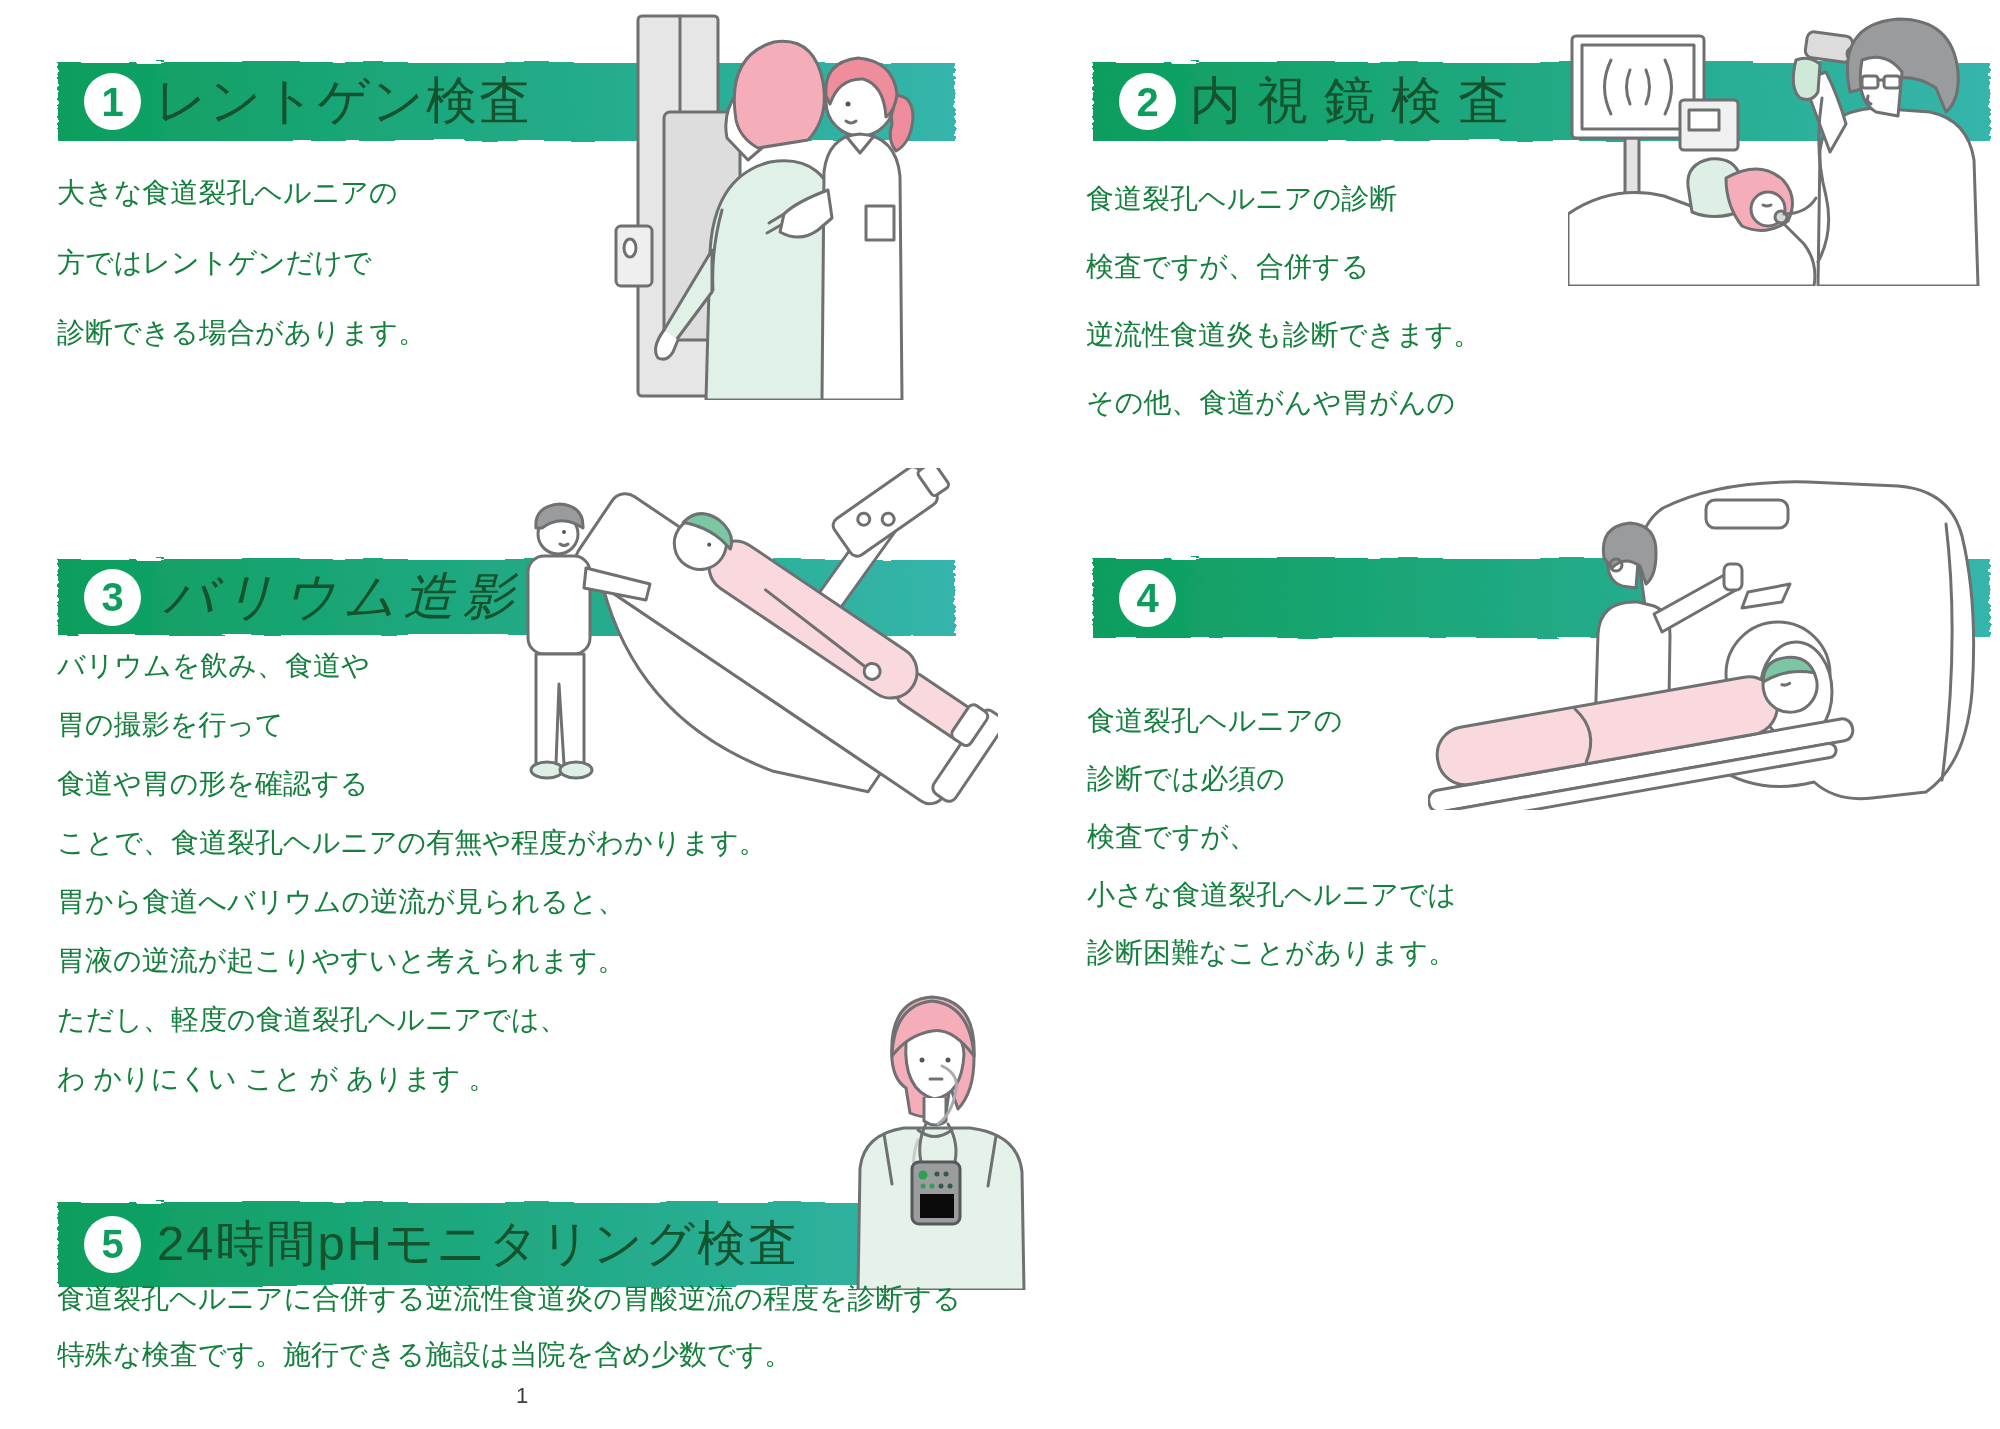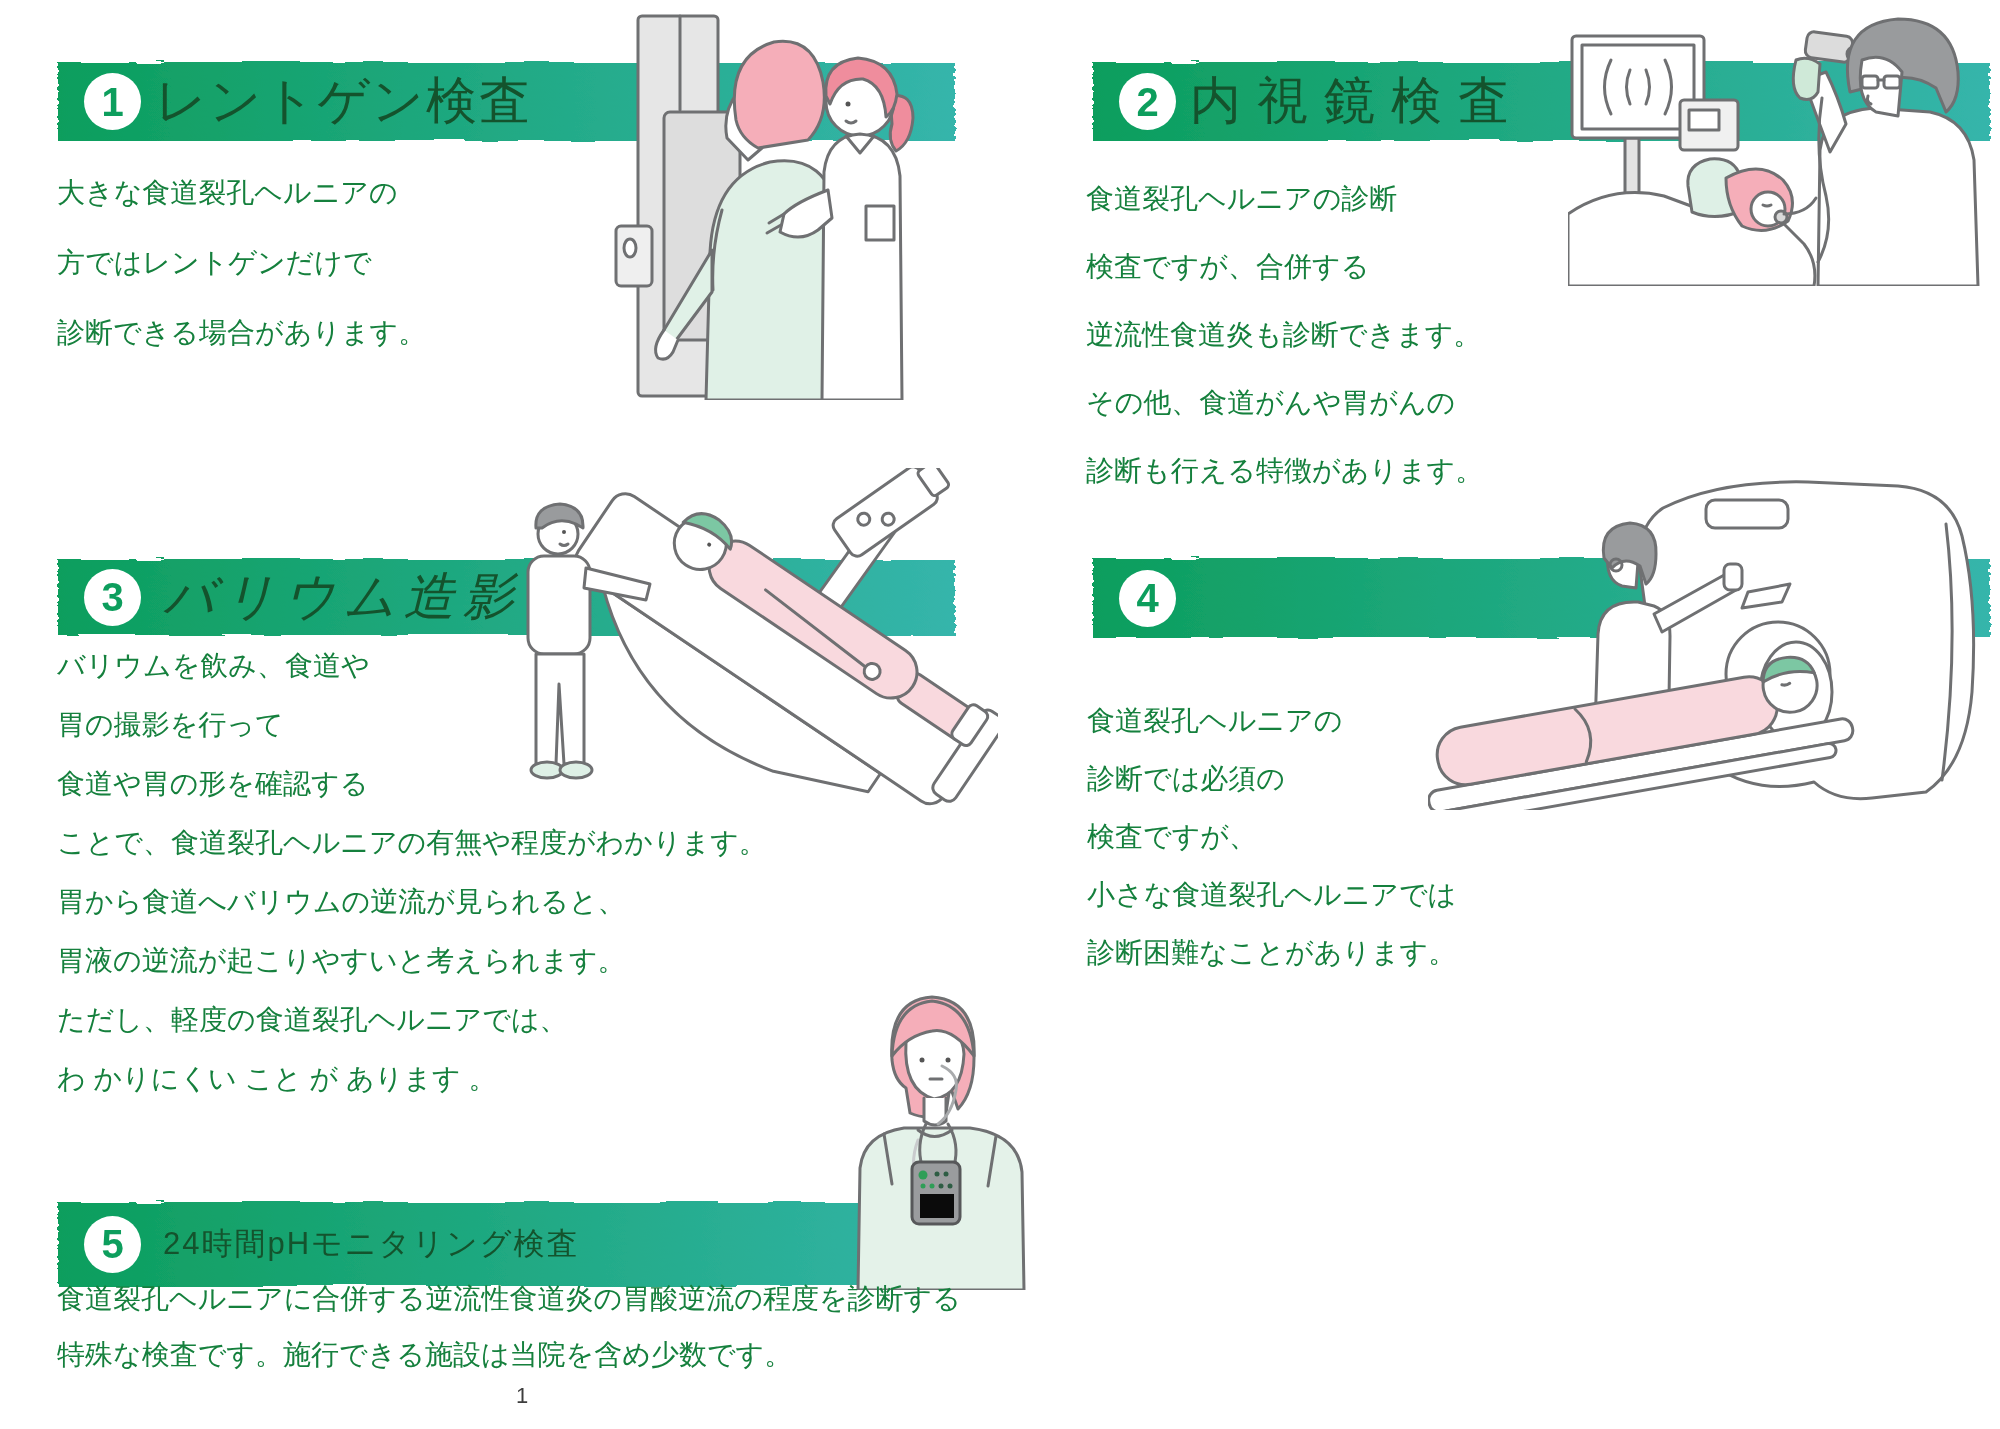--- a/index.html
+++ b/index.html
@@ -7,21 +7,21 @@
     position:relative;width:2000px;height:1429px;background:#ffffff;overflow:hidden;
     font-family:"Liberation Sans","DejaVu Sans",sans-serif;
   }
   .banner{position:absolute;display:flex;align-items:center;z-index:1;}
   .banner .bg{position:absolute;inset:0;background:linear-gradient(90deg,#0d9e5d,#35b5ab);filter:url(#rough);}
   .badge{position:relative;z-index:2;flex:none;width:57px;height:57px;margin-left:26px;border-radius:50%;
          background:#ffffff;display:flex;align-items:center;justify-content:center;}
   .badge span{color:#0d9e5d;font-size:40px;font-weight:700;line-height:1;}
   .banner h2{position:relative;z-index:2;margin:0 0 0 14px;color:#14532d;font-weight:500;font-size:51px;white-space:nowrap;}
   .b1 h2{letter-spacing:2px;} .b2 h2{letter-spacing:16px;} .b3 h2{letter-spacing:8px;margin-left:22px;font-style:italic;}
-  .b4 h2{letter-spacing:4px;margin-left:22px;} .b5 h2{letter-spacing:2px;margin-left:22px;font-size:31px;}
+  .b4 h2{letter-spacing:4px;margin-left:22px;} .b5 h2{letter-spacing:2px;margin-left:16px;font-size:49px;}
   .bodytext{position:absolute;z-index:3;color:#15803d;font-size:28px;}
   .bodytext div{white-space:nowrap;}
   .illo{position:absolute;z-index:2;}
   .pagenum{position:absolute;left:516px;top:1383px;font-size:22px;color:#3d3d3d;z-index:3;}
 </style>
 </head>
 <body>
 
 <svg width="0" height="0" style="position:absolute">
   <filter id="rough" x="-5%" y="-20%" width="110%" height="140%">
@@ -75,21 +75,20 @@
     <div>大きな食道裂孔ヘルニアの</div>
     <div>方ではレントゲンだけで</div>
     <div>診断できる場合があります。</div>
   </div>
 
   <div class="bodytext" style="left:1086px;top:165px;line-height:68px">
     <div>食道裂孔ヘルニアの診断</div>
     <div>検査ですが、合併する</div>
     <div>逆流性食道炎も診断できます。</div>
     <div>その他、食道がんや胃がんの</div>
-    <div>診断も行える特徴があります。</div>
   </div>
 
   <div class="bodytext" style="left:57px;top:636px;line-height:59px">
     <div>バリウムを飲み、食道や</div>
     <div>胃の撮影を行って</div>
     <div>食道や胃の形を確認する</div>
     <div>ことで、食道裂孔ヘルニアの有無や程度がわかります。</div>
     <div>胃から食道へバリウムの逆流が見られると、</div>
     <div>胃液の逆流が起こりやすいと考えられます。</div>
     <div>ただし、軽度の食道裂孔ヘルニアでは、</div>

